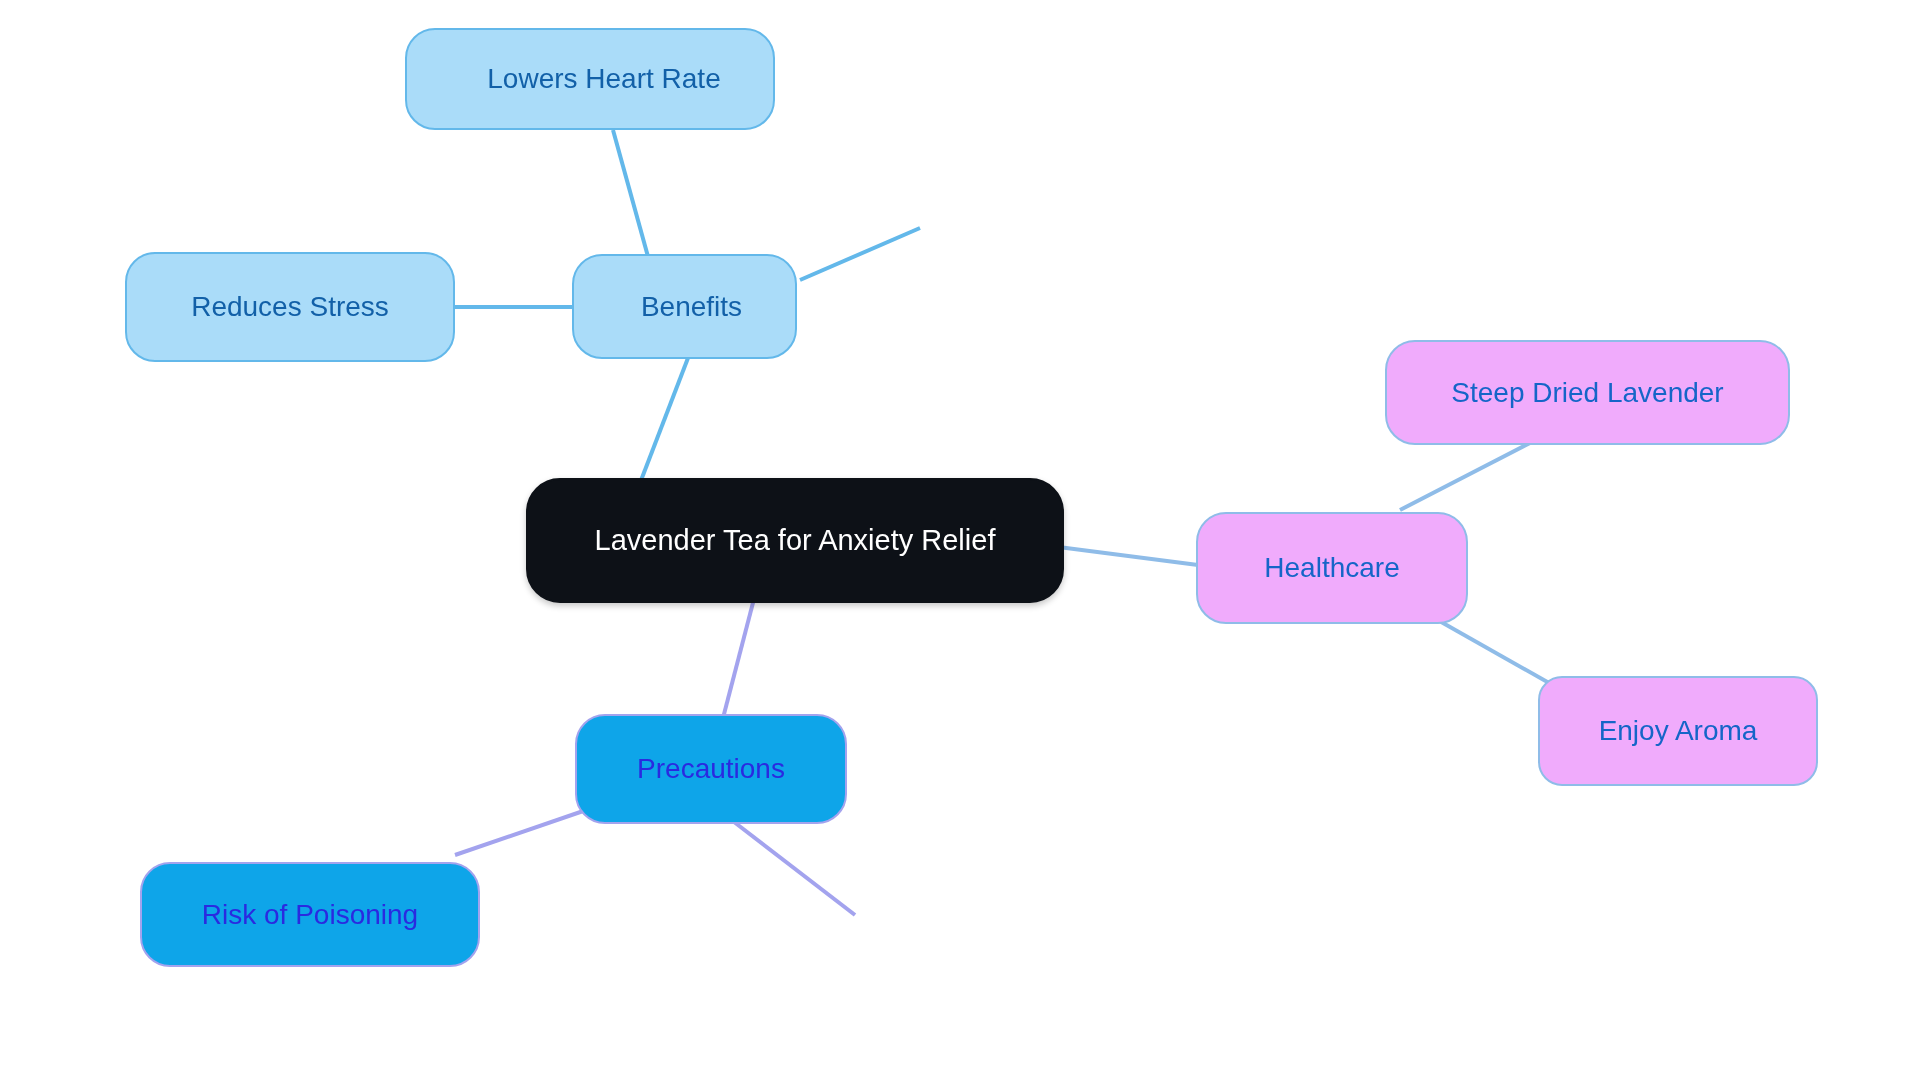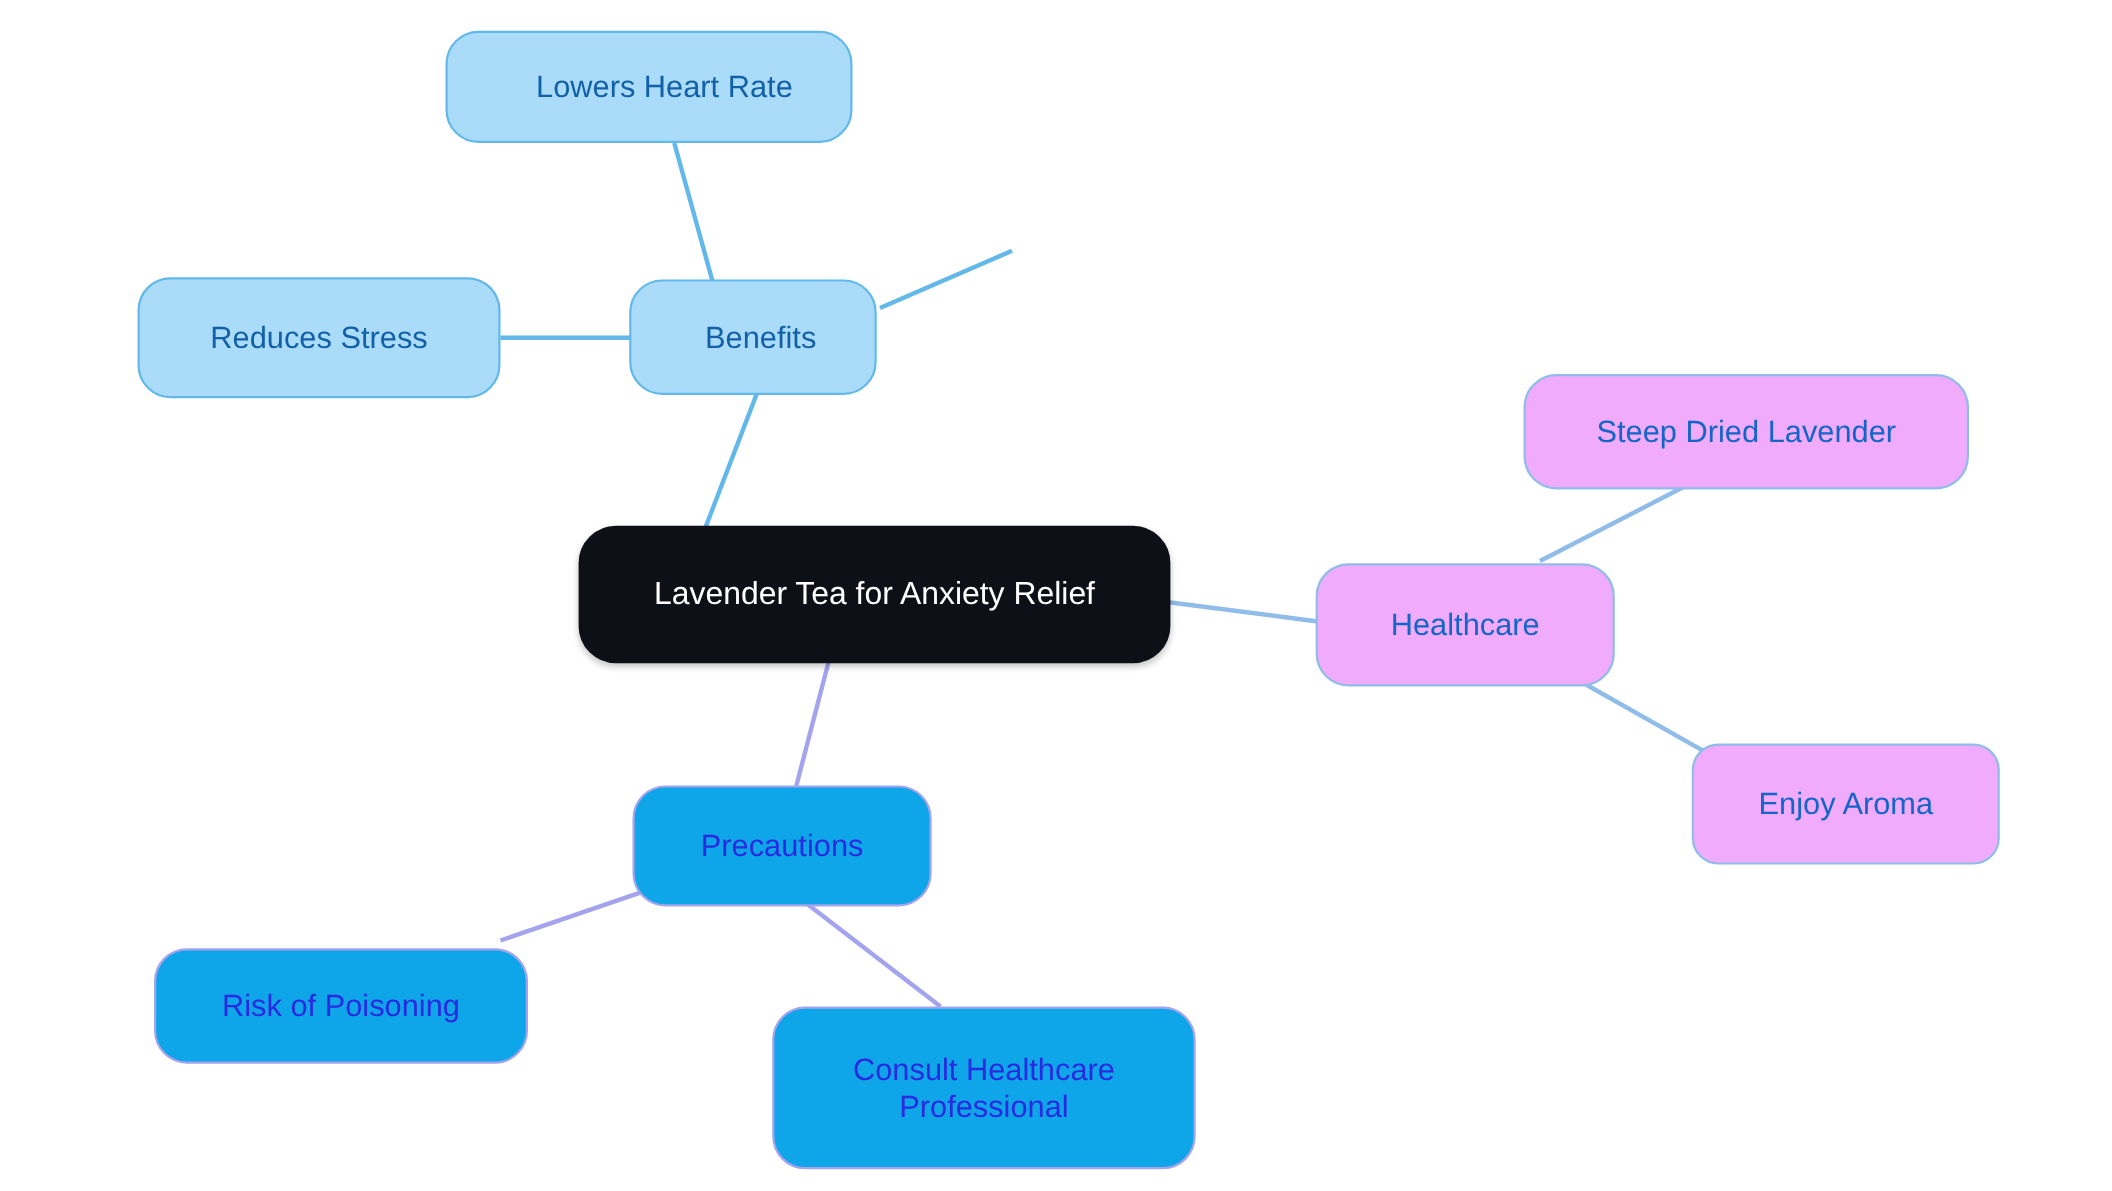--- a/index.html
+++ b/index.html
@@ -97,16 +97,14 @@
   <div class="node node-preparation" style="left:1196px; top:512px; width:272px; height:112px;">Healthcare</div>
 
   <div class="node node-preparation" style="left:1385px; top:340px; width:405px; height:105px;">Steep Dried Lavender</div>
 
   <div class="node node-preparation" style="left:1538px; top:676px; width:280px; height:110px;border-radius:24px;">Enjoy Aroma</div>
 
   <div class="node node-precautions" style="left:575px; top:714px; width:272px; height:110px;">Precautions</div>
 
   <div class="node node-precautions" style="left:140px; top:862px; width:340px; height:105px;">Risk of Poisoning</div>
 
-  <div class="node node-precautions" style="left:702px; top:915px; width:385px; height:148px;">Consult Healthcare
-Professional</div>
 
 </div>
 
 </body></html>

